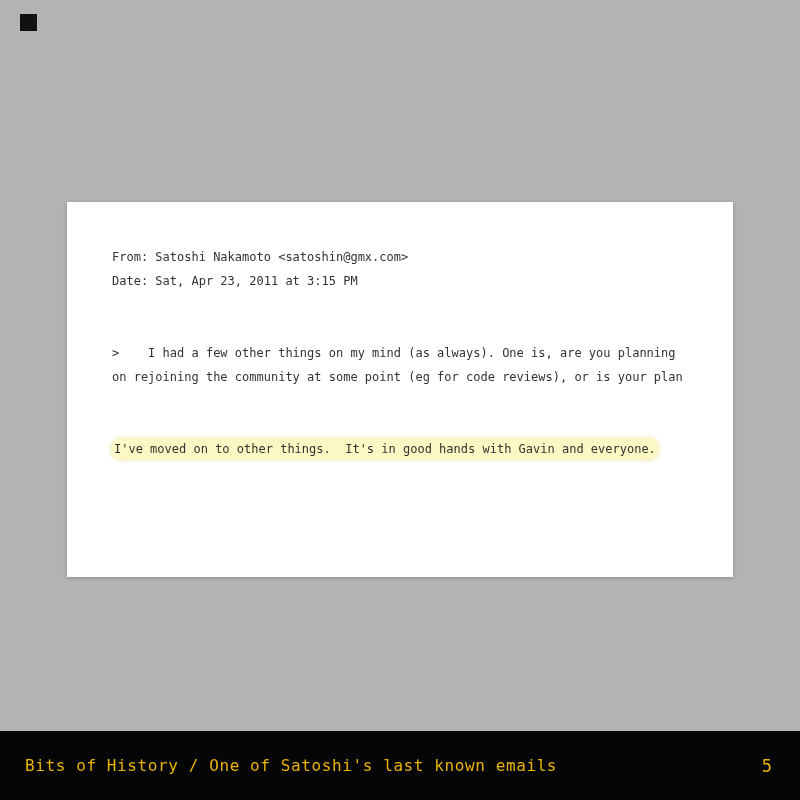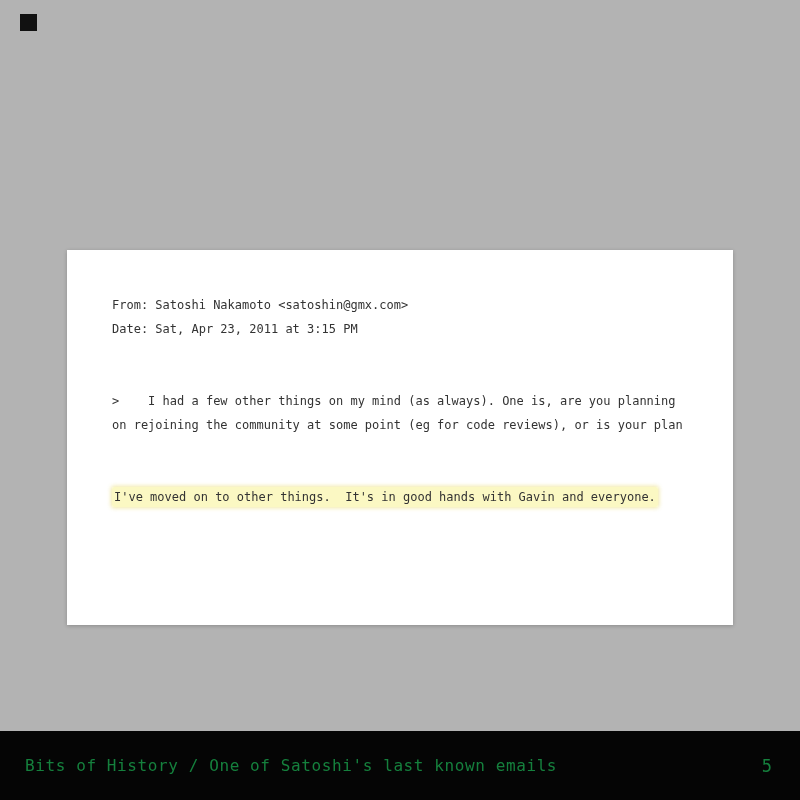--- a/index.html
+++ b/index.html
@@ -28,44 +28,43 @@
   .card {
     position: absolute;
     left: 67px;
     top: 202px;
     width: 666px;
     height: 375px;
     box-sizing: border-box;
     background: #ffffff;
     box-shadow: 0 1px 4px rgba(0,0,0,0.22);
     padding: 43px 45px 0 45px;
-    margin-top: 48px;
   }
   .line {
     height: 24px;
     line-height: 24px;
     font-size: 12px;
     color: #333333;
     white-space: pre;
   }
   .highlight {
     background: #fbf8c3;
     padding: 3px 2px;
-    border-radius: 2px;
+    border-radius: 8px;
     box-shadow: 0 0 4px 1px rgba(238,228,150,0.85);
   }
   .footer {
     position: absolute;
     left: 0;
     top: 731px;
     width: 800px;
     height: 69px;
     box-sizing: border-box;
     background: #050505;
-    color: #15803d;
+    color: #eab308;
     display: flex;
     align-items: center;
     justify-content: space-between;
     padding: 0 28px 0 25px;
     font-size: 16px;
     letter-spacing: 0.6px;
   }
   .footer .page-num {
     font-size: 17px;
     letter-spacing: 0;

